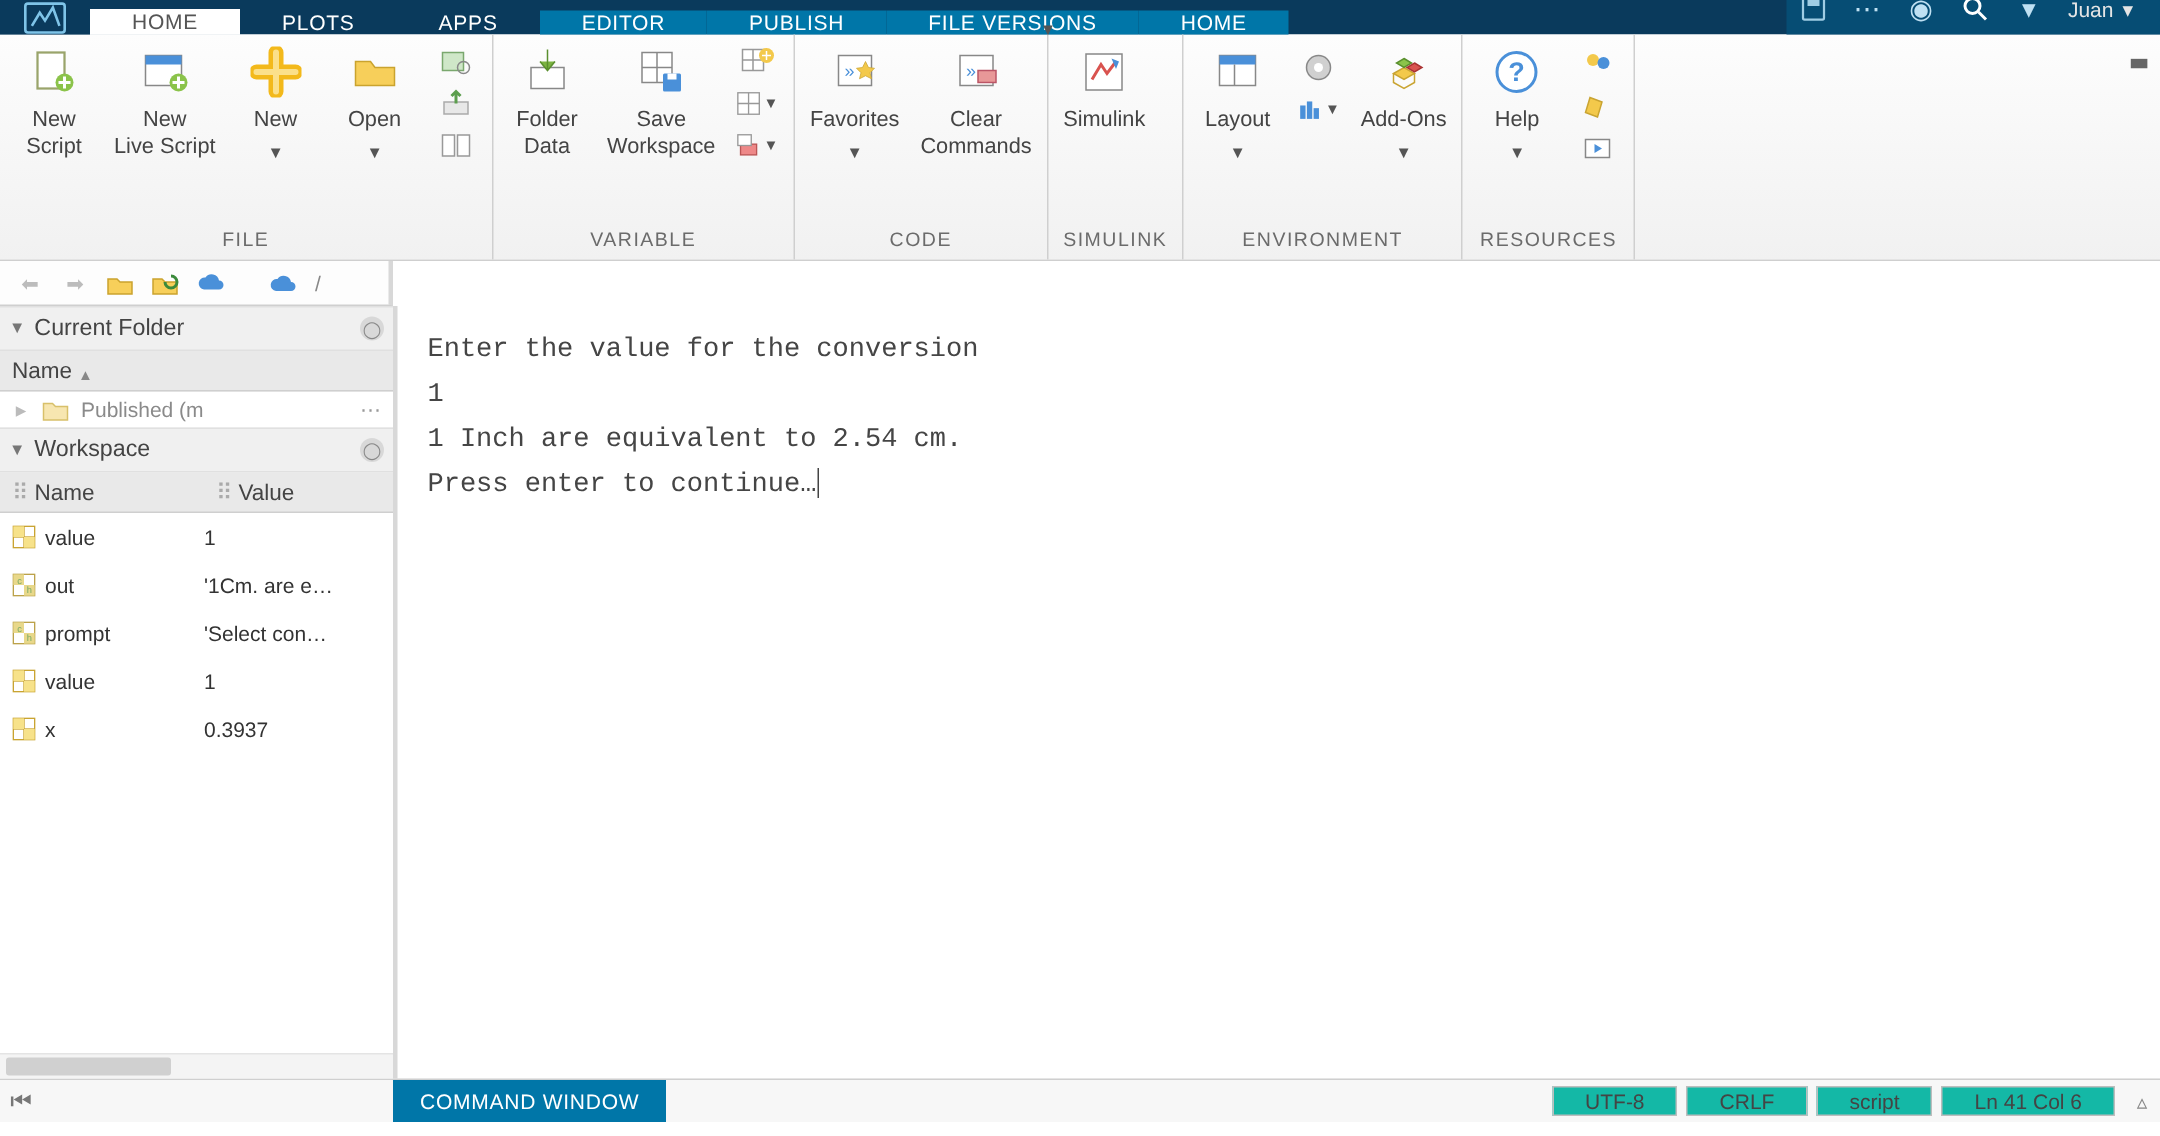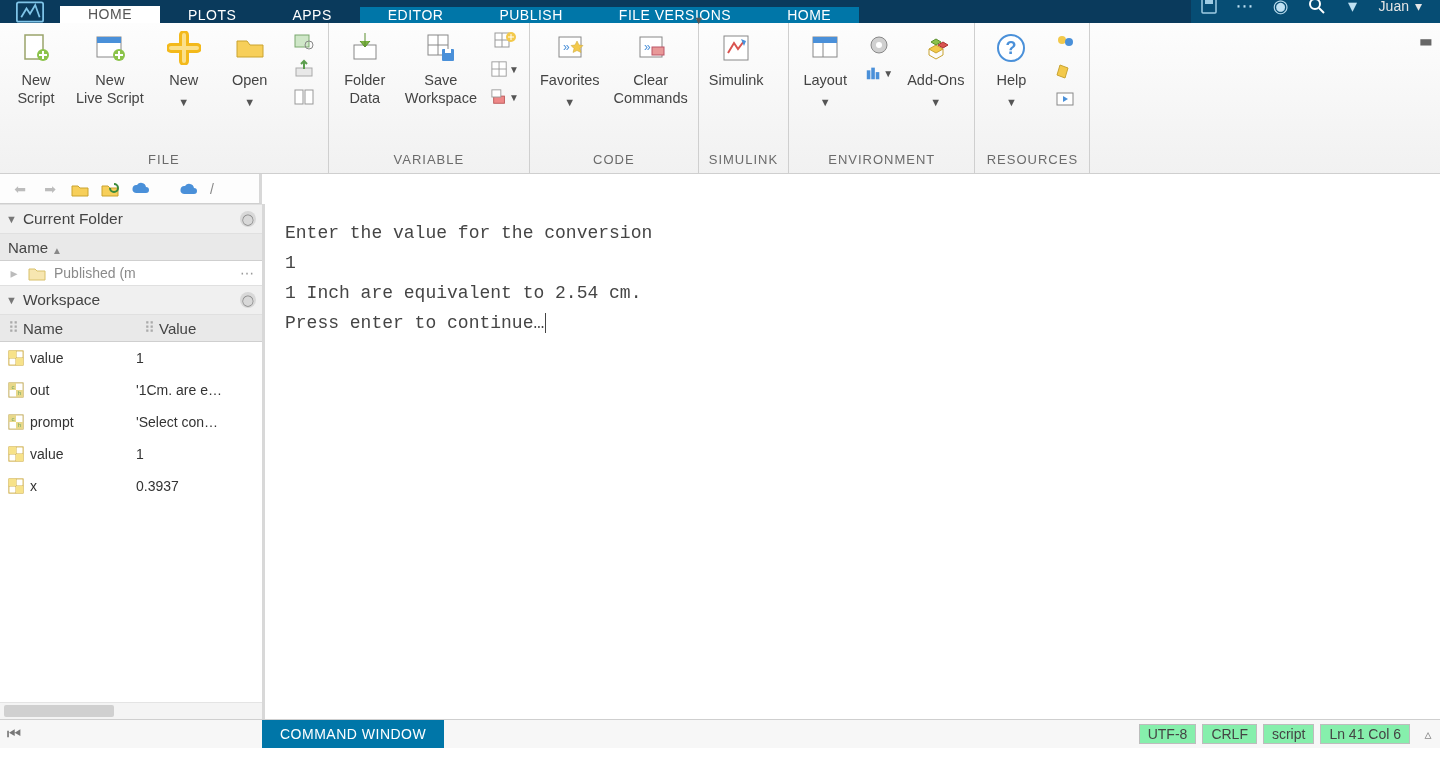--- a/index.html
+++ b/index.html
@@ -57,21 +57,21 @@
   .hscroll{height:16px;background:#f4f4f4;border-top:1px solid #e4e4e4;position:relative;}
   .hscroll .thumb{position:absolute;left:4px;top:2px;width:110px;height:12px;background:#d0d0d0;border-radius:2px;}
   .vargrid{width:16px;height:16px;display:inline-block;}
   
   .cmd{flex:1;padding:14px 20px;font-family:var(--mono);font-size:18px;color:#454545;line-height:30px;white-space:pre;}
   
   .status{height:28px;display:flex;align-items:center;background:#f7f7f7;border-top:1px solid var(--border-grey);}
   .status .goto{width:28px;text-align:center;color:#777;font-size:16px;}
   .status .cwlabel{background:var(--matlab-blue);color:#fff;padding:0 18px;height:100%;display:flex;align-items:center;font-size:14px;letter-spacing:.5px;}
   .status .spacer{flex:1;}
-  .status .chip{border:1px solid #bdbdbd;padding:1px 8px;margin-right:6px;font-size:14px;color:#444;background:#86efac;}
+  .status .chip{border:1px solid #bdbdbd;padding:1px 21px;margin-right:6px;font-size:14px;color:#444;background:#14b8a6;}
   .status .minbtn{width:24px;text-align:center;color:#888;}
   .caret{display:inline-block;border-left:1px solid #444;height:20px;vertical-align:middle;margin-left:1px;}
 </style>
 </head>
 <body>
 
 <div class="tabstrip">
   <div class="app-icon">
     <svg viewBox="0 0 32 24">
         <rect x="1" y="1" width="30" height="22" rx="2" fill="none" stroke="#7fc4e8" stroke-width="2"></rect>

